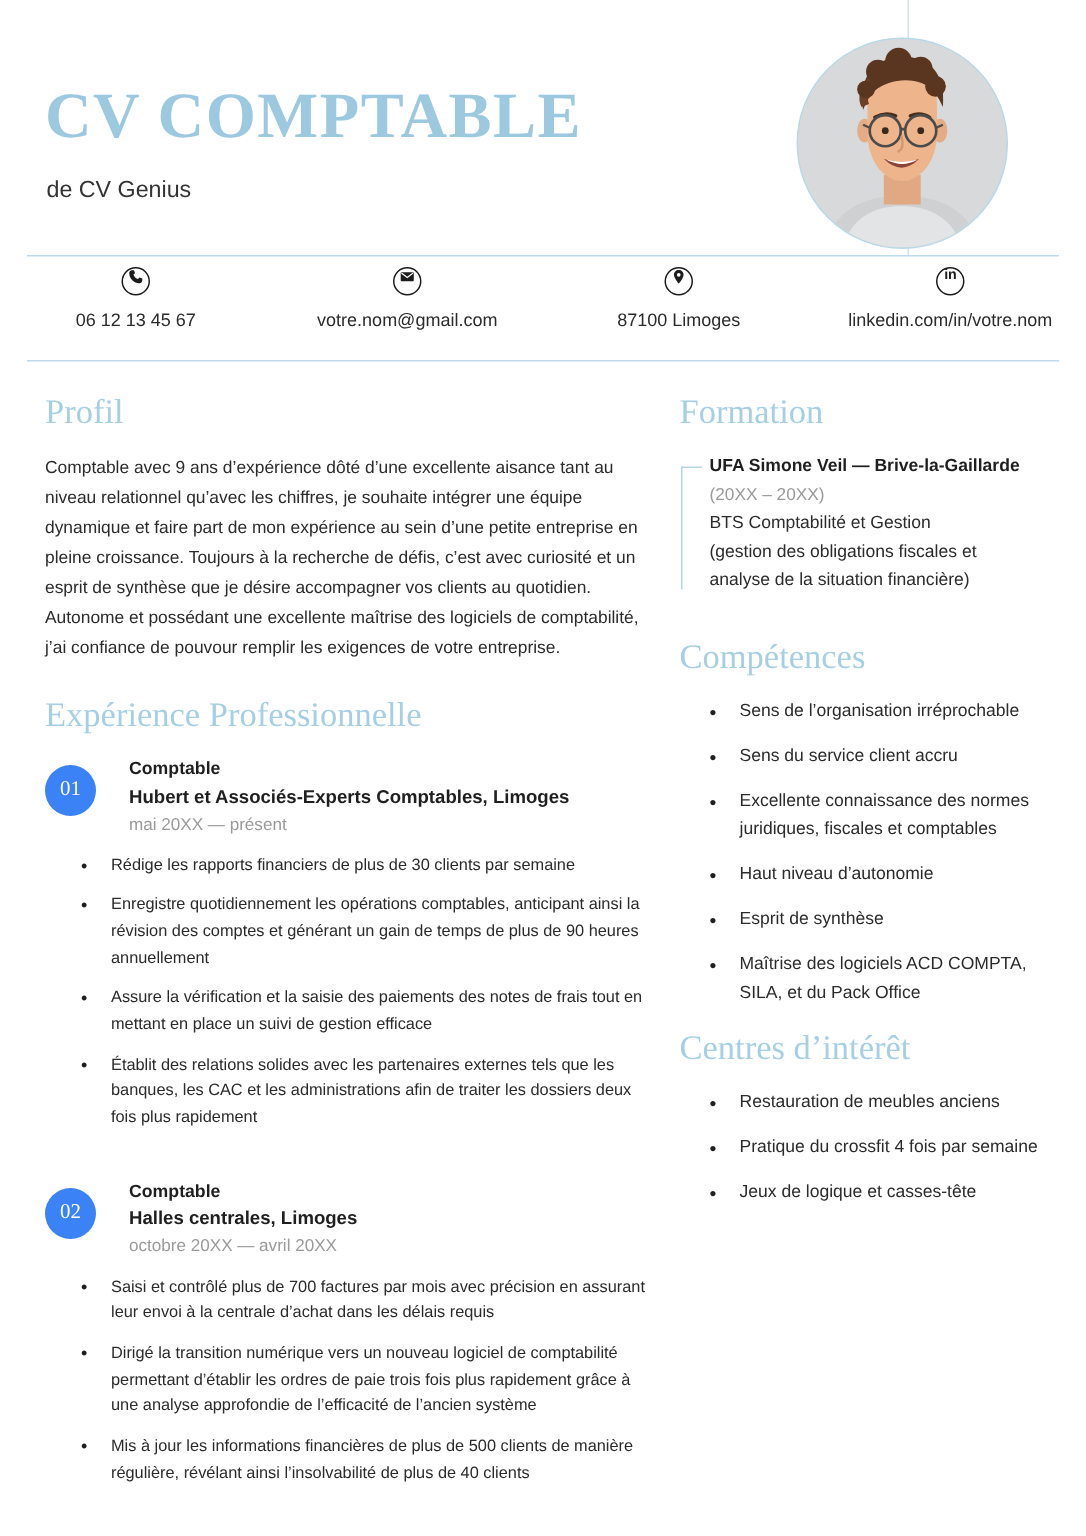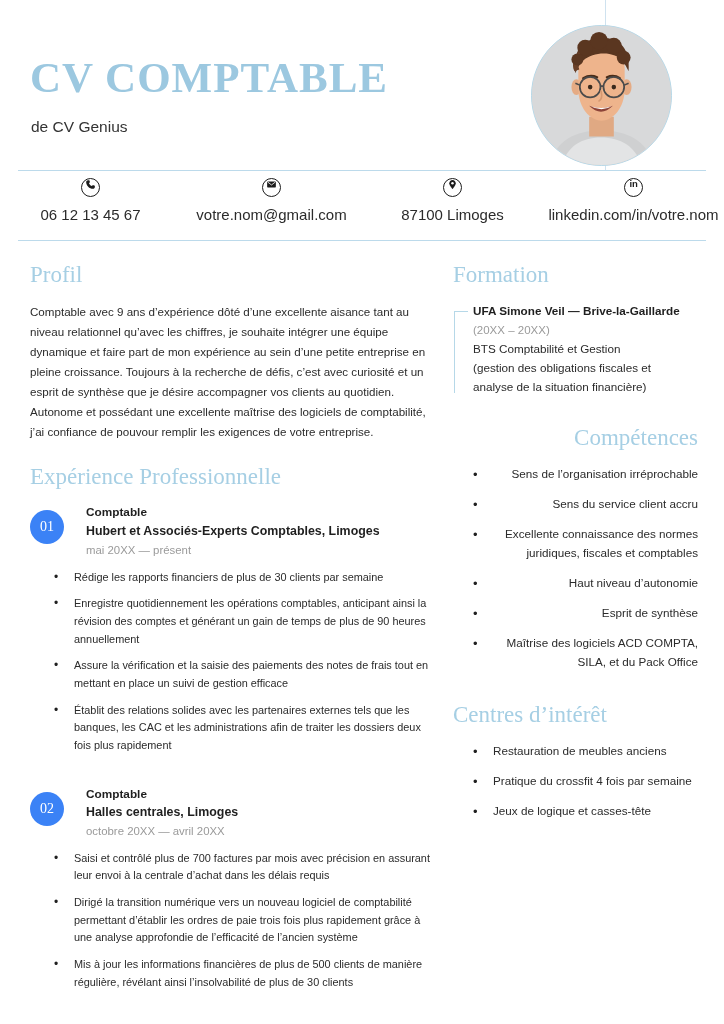--- a/index.html
+++ b/index.html
@@ -36,21 +36,21 @@
   .contacts { position:absolute; left:0; top:178px; width:724px; height:58px;
               display:flex; }
   .contact { flex:1 1 0; display:flex; flex-direction:column;
              align-items:center; }
   .cicon { width:19px; height:19px; border:1.6px solid #1c1c1c;
            border-radius:50%; display:flex; align-items:flex-start;
            justify-content:center; color:#1c1c1c; }
   .cicon svg { display:block; }
   .cicon .in-txt { font-size:9.5px; font-weight:700; line-height:1;
                    letter-spacing:-0.3px; }
-  .ctext { margin-top:9px; font-size:15px; color:#2b2b2b;
+  .ctext { margin-top:9px; font-size:12px; color:#2b2b2b;
            white-space:nowrap; }
 
   
   .col-left  { position:absolute; left:30px; top:262px; width:400px; }
   .col-right { position:absolute; left:453px; top:262px; width:245px; }
 
   h2.sec { font-family:"Liberation Serif", serif;
            font-size:23px; font-weight:400; color:#a6cfe4;
            line-height:1.15; margin-bottom:14px; }
   .sec-right { margin-bottom:12px; }
@@ -85,21 +85,21 @@
                 line-height:1.55; }
   .edu-years  { font-size:11.5px; color:#9a9a9a; line-height:1.7; }
   .edu-degree { font-size:11.7px; color:#2b2b2b; line-height:1.62; }
 
   ul.side { list-style:none; margin:2px 0 0 18px; }
   ul.side li { position:relative; padding-left:22px; margin-bottom:11px;
                font-size:11.7px; line-height:1.62; color:#2b2b2b; }
   ul.side li:before { content:"\2022"; position:absolute; left:2px; top:-1px;
                       font-size:13px; color:#1f1f1f; }
 
-  .skills-wrap { margin-bottom:30px;text-align:right; }
+  .skills-wrap { margin-bottom:14px; }
   .gap-lg { height:28px; }
 </style>
 </head>
 <body>
 
 <div class="page">
 
   <div class="header">
     <div class="vline-top"></div>
     <div class="title">CV COMPTABLE</div>
@@ -225,21 +225,21 @@
     <div class="exp-block">
       <div class="exp-head">
         <div class="badge">02</div>
         <div class="job-title">Comptable</div>
         <div class="job-org">Halles centrales, Limoges</div>
         <div class="job-date">octobre 20XX — avril 20XX</div>
       </div>
       <ul class="bullets">
         <li>Saisi et contrôlé plus de 700 factures par mois avec précision en assurant leur envoi à la centrale d’achat dans les délais requis</li>
         <li>Dirigé la transition numérique vers un nouveau logiciel de comptabilité permettant d’établir les ordres de paie trois fois plus rapidement grâce à une analyse approfondie de l’efficacité de l’ancien système</li>
-        <li>Mis à jour les informations financières de plus de 500 clients de manière régulière, révélant ainsi l’insolvabilité de plus de 30 clients</li>
+        <li>Mis à jour les informations financières de plus de 500 clients de manière régulière, révélant ainsi l’insolvabilité de plus de 40 clients</li>
       </ul>
     </div>
 
   </div>
 
   <div class="col-right">
 
     <h2 class="sec sec-right">Formation</h2>
 
     <div class="edu">

